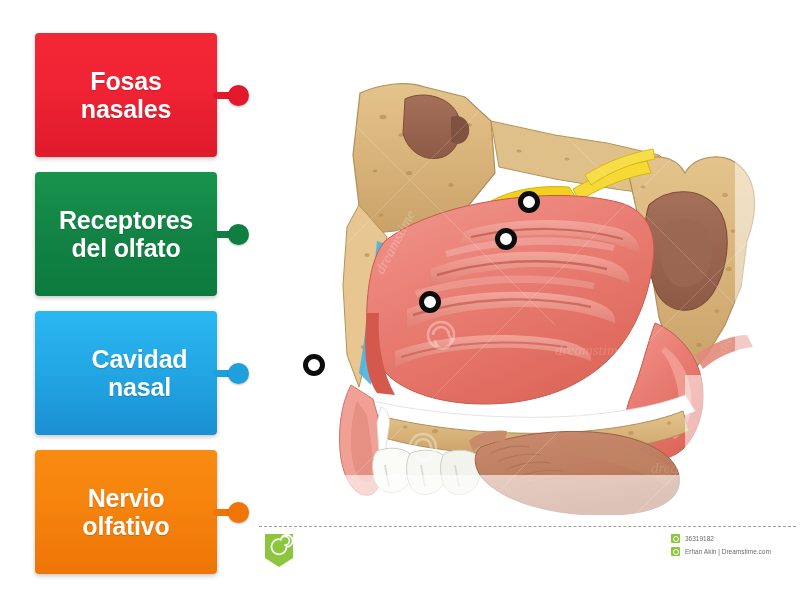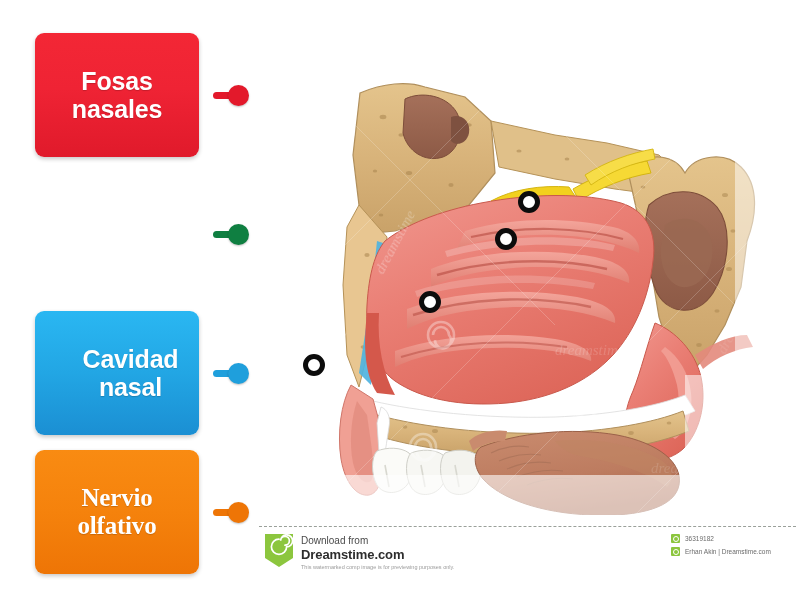--- a/index.html
+++ b/index.html
@@ -8,41 +8,41 @@
     width:800px;height:600px;overflow:hidden;
     background:#ffffff;
     font-family:"Liberation Sans","DejaVu Sans",sans-serif;
     position:relative;
   }
   #stage{position:absolute;left:0;top:0;width:800px;height:600px;background:#fff;}
 
   
   .label-card{
     position:absolute;
-    width:164px;height:124px;
-    border-radius:9px;
+    width:182px;height:124px;
+    border-radius:4px;
     box-sizing:border-box;
     display:flex;align-items:center;justify-content:center;
     color:#ffffff;
     text-align:center;
     line-height:1.12;
     font-size:25px;
     font-weight:bold;
     letter-spacing:-0.2px;
     text-shadow:0 1px 1px rgba(0,0,0,.18);
     box-shadow:0 2px 4px rgba(0,0,0,.22);
     user-select:none;
     padding:0 8px;
   }
   .label-card .txt{display:block;white-space:pre-line;}
 
   .card-red   {background:linear-gradient(180deg,#f32735 0%,#ef2334 45%,#e01a2b 100%);}
   .card-green {background:linear-gradient(180deg,#17934c 0%,#128244 55%,#0c7a3d 100%);}
   .card-blue  {background:linear-gradient(180deg,#2ab7f2 0%,#22a6e4 50%,#1b8fd3 100%);}
-  .card-orange{background:linear-gradient(180deg,#f98b12 0%,#f5820c 50%,#ee7506 100%);font-family:Liberation Serif, serif;}
+  .card-orange{background:linear-gradient(180deg,#f98b12 0%,#f5820c 50%,#ee7506 100%);}
 
   
   .conn{position:absolute;height:7px;border-radius:4px;}
   .conn-dot{position:absolute;width:21px;height:21px;border-radius:50%;
             box-shadow:0 1px 2px rgba(0,0,0,.25);}
   .c-red   {background:#e3192b;}
   .c-green {background:#0f7f41;}
   .c-blue  {background:#1f9fdc;}
   .c-orange{background:#ee7506;}
 
@@ -77,20 +77,24 @@
 
 <div id="stage">
 
   <div class="label-card card-red" style="left:35px;top:33px;">
     <span class="txt">Fosas
 nasales</span>
   </div>
   <div class="conn c-red" style="left:213px;top:92px;width:22px;"></div>
   <div class="conn-dot c-red" style="left:228px;top:85px;"></div>
 
+  <div class="label-card card-green" style="left:35px;top:172px;">
+    <span class="txt">Receptores
+del olfato</span>
+  </div>
   <div class="conn c-green" style="left:213px;top:231px;width:22px;"></div>
   <div class="conn-dot c-green" style="left:228px;top:224px;"></div>
 
   <div class="label-card card-blue" style="left:35px;top:311px;padding-left:35px;">
     <span class="txt">Cavidad
 nasal</span>
   </div>
   <div class="conn c-blue" style="left:213px;top:370px;width:22px;"></div>
   <div class="conn-dot c-blue" style="left:228px;top:363px;"></div>
 
@@ -327,25 +331,20 @@
   <div id="footer">
     <div class="cutline"></div>
 
     <svg class="dt-logo" viewBox="0 0 28 33">
       <path d="M0 0 H28 V24 L14 33 L0 24 Z" fill="#8cc63e"></path>
       <g fill="none" stroke="#ffffff" stroke-width="1.7" stroke-linecap="round">
         <path d="M14 5.2 a7.6 7.6 0 1 0 7.6 7.6 a6 6 0 1 0 -6 -6 a4.4 4.4 0 1 1 4.4 4.4"></path>
       </g>
     </svg>
 
-    <div class="dt-text">
-      <div class="dt-line1">Download from</div>
-      <div class="dt-line2">Dreamstime.com</div>
-      <div class="dt-line3">This watermarked comp image is for previewing purposes only.</div>
-    </div>
 
     <div class="meta">
       <div class="meta-row">
         <span class="meta-sq">
             <i></i>
           </span>
         <span class="meta-txt">36319182</span>
       </div>
       <div class="meta-row">
         <span class="meta-sq">

